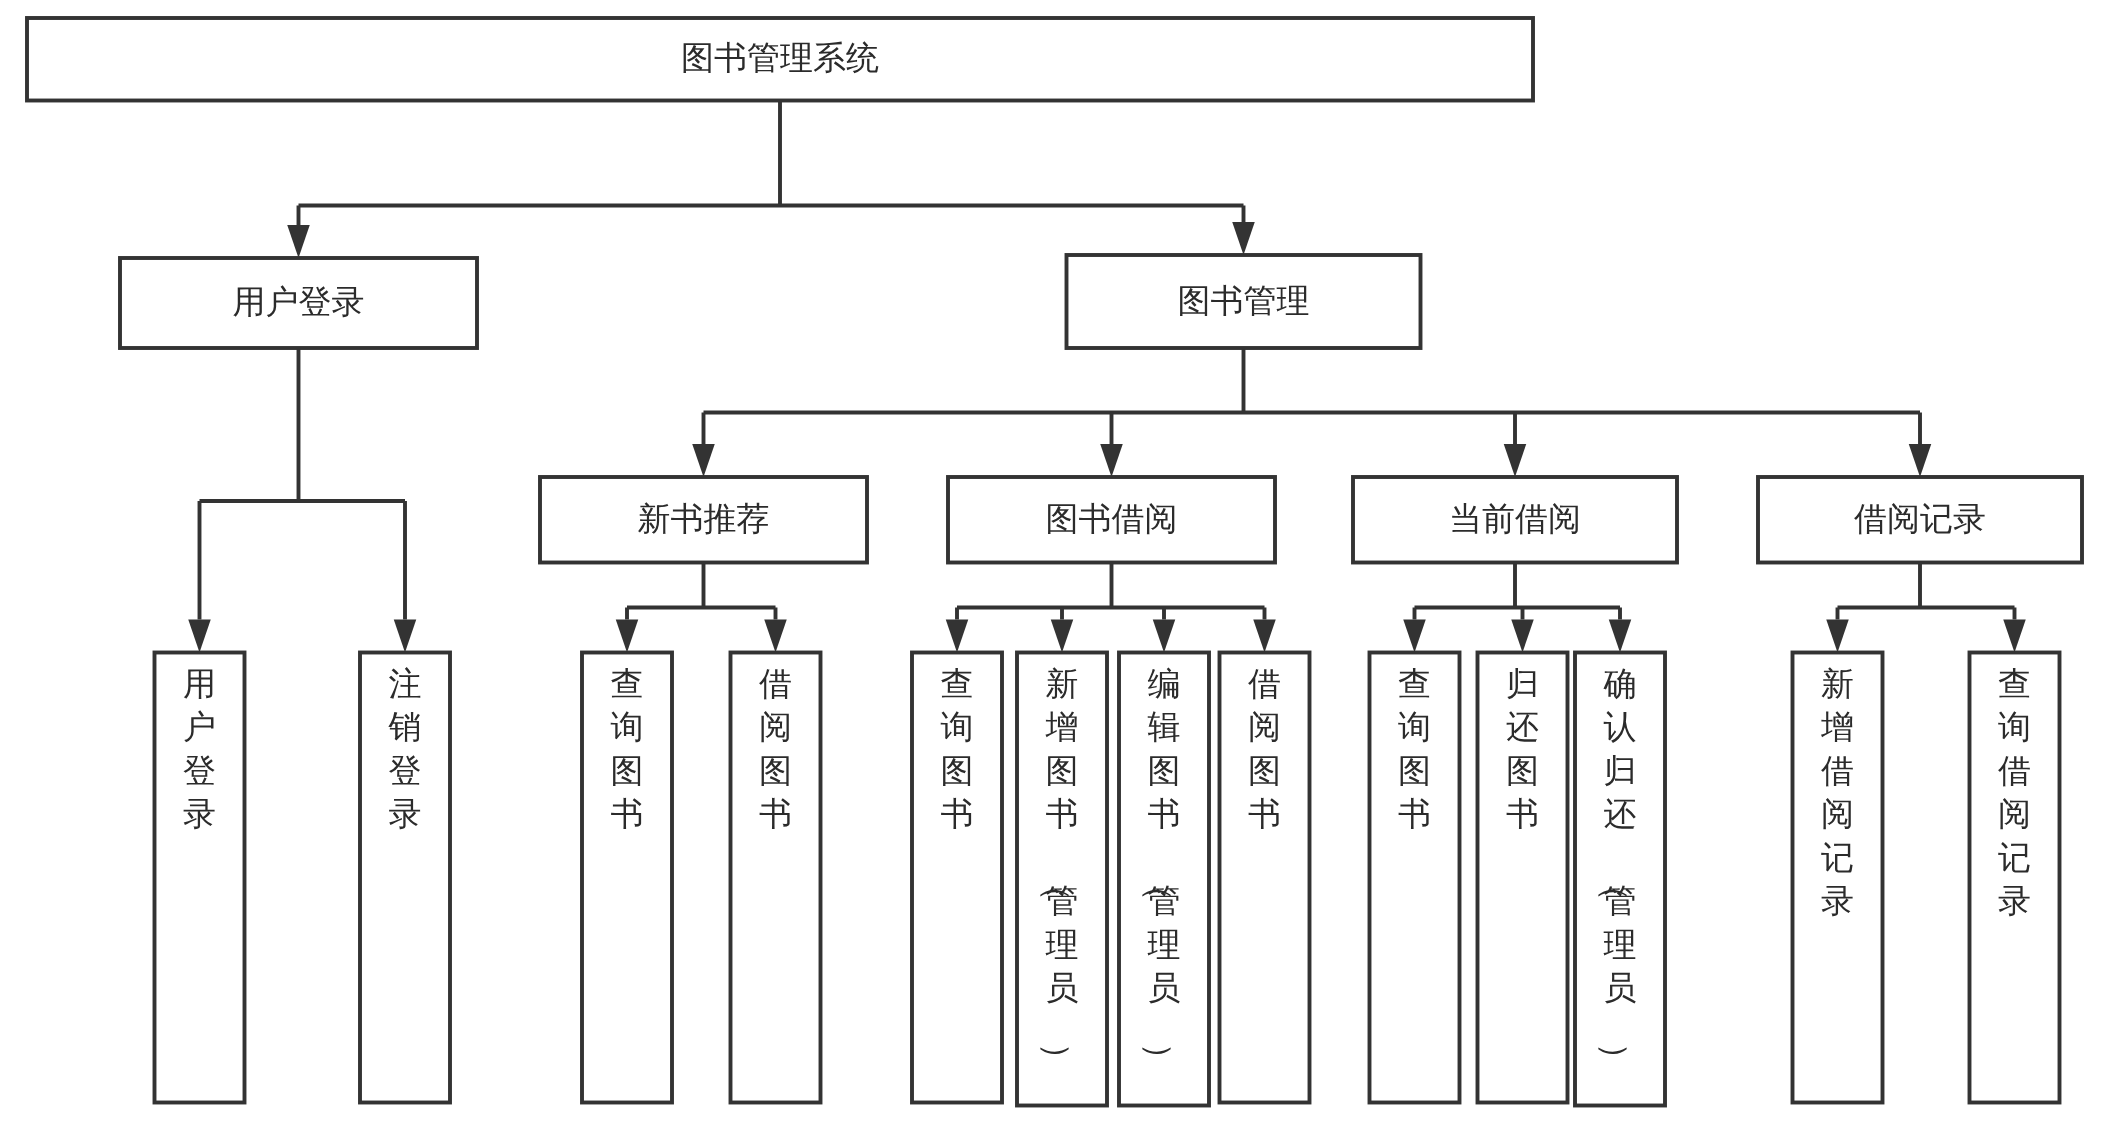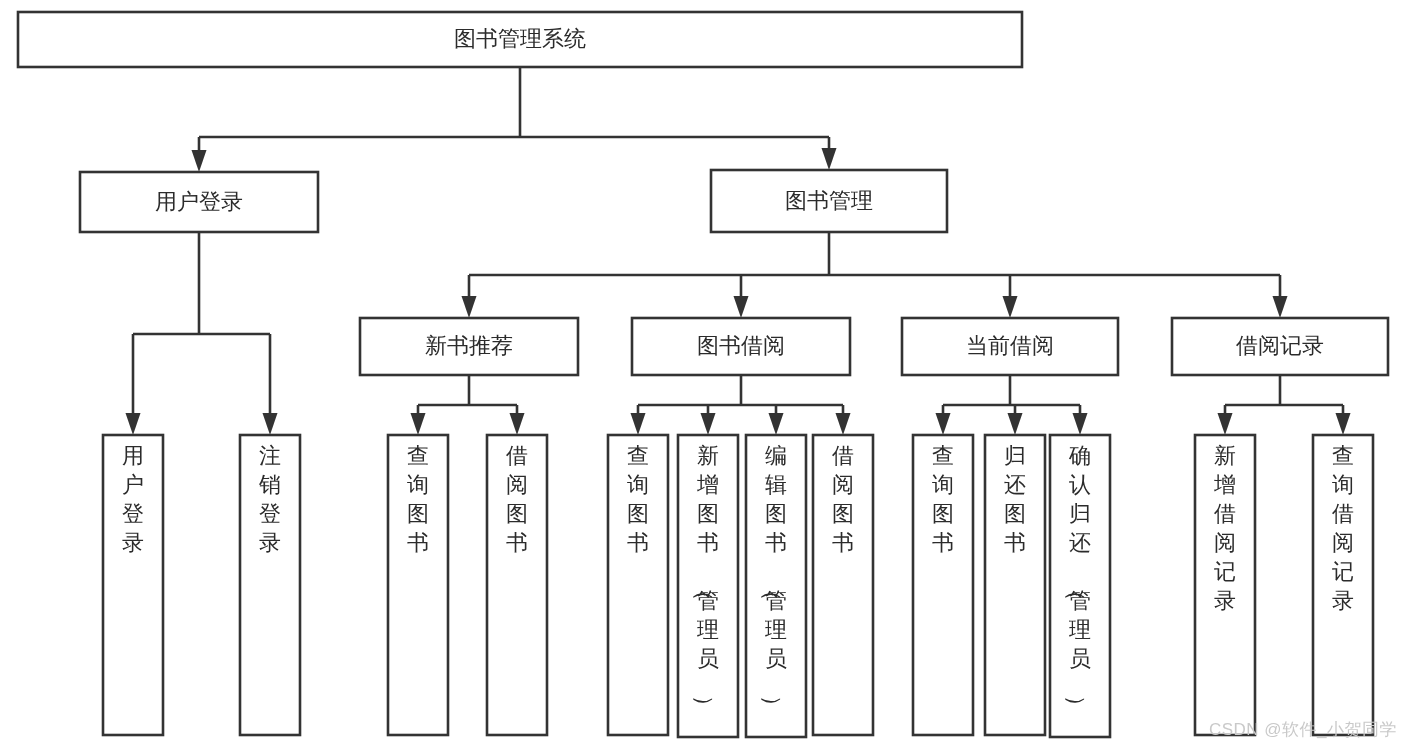--- a/index.html
+++ b/index.html
@@ -219,15 +219,14 @@
           <rect x="1195" y="435" width="60" height="300" class="node-box"></rect>
           <text x="1225" y="463" class="node-label-vertical"><tspan x="1225" dy="0">新</tspan><tspan x="1225" dy="29">增</tspan><tspan x="1225" dy="29">借</tspan><tspan x="1225" dy="29">阅</tspan><tspan x="1225" dy="29">记</tspan><tspan x="1225" dy="29">录</tspan></text>
         </g>
         <g>
           <rect x="1313" y="435" width="60" height="300" class="node-box"></rect>
           <text x="1343" y="463" class="node-label-vertical"><tspan x="1343" dy="0">查</tspan><tspan x="1343" dy="29">询</tspan><tspan x="1343" dy="29">借</tspan><tspan x="1343" dy="29">阅</tspan><tspan x="1343" dy="29">记</tspan><tspan x="1343" dy="29">录</tspan></text>
         </g>
       </g>
   </svg>
 
-  <div class="watermark">CSDN @软件_小贺同学</div>
 
 </div>
 
 </body></html>

